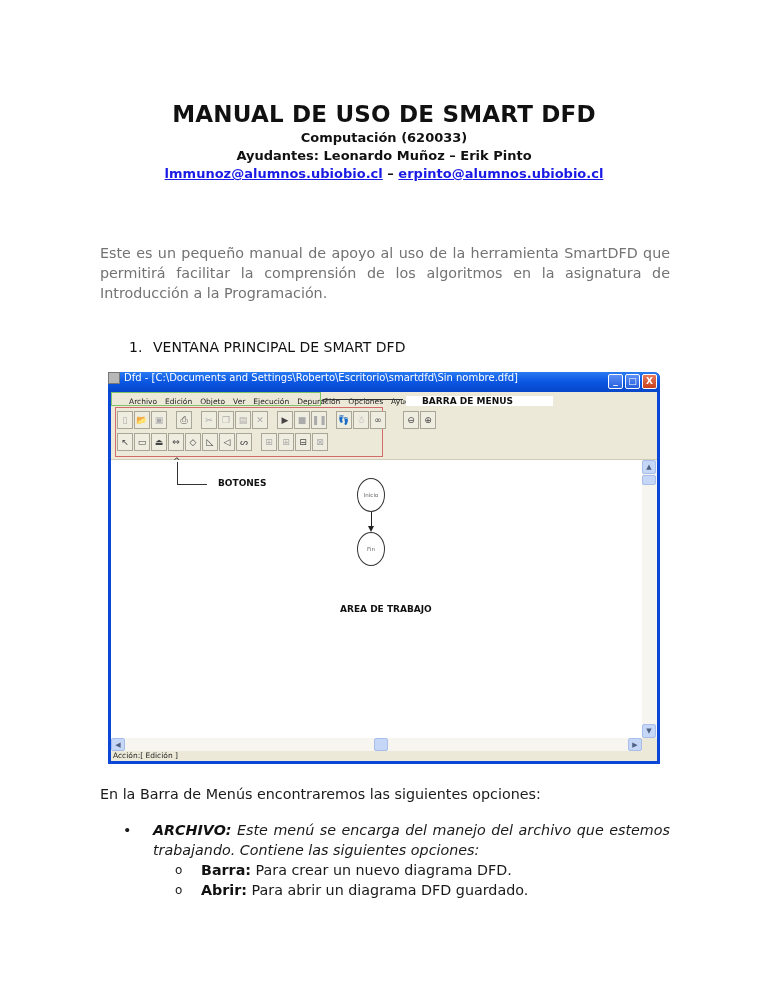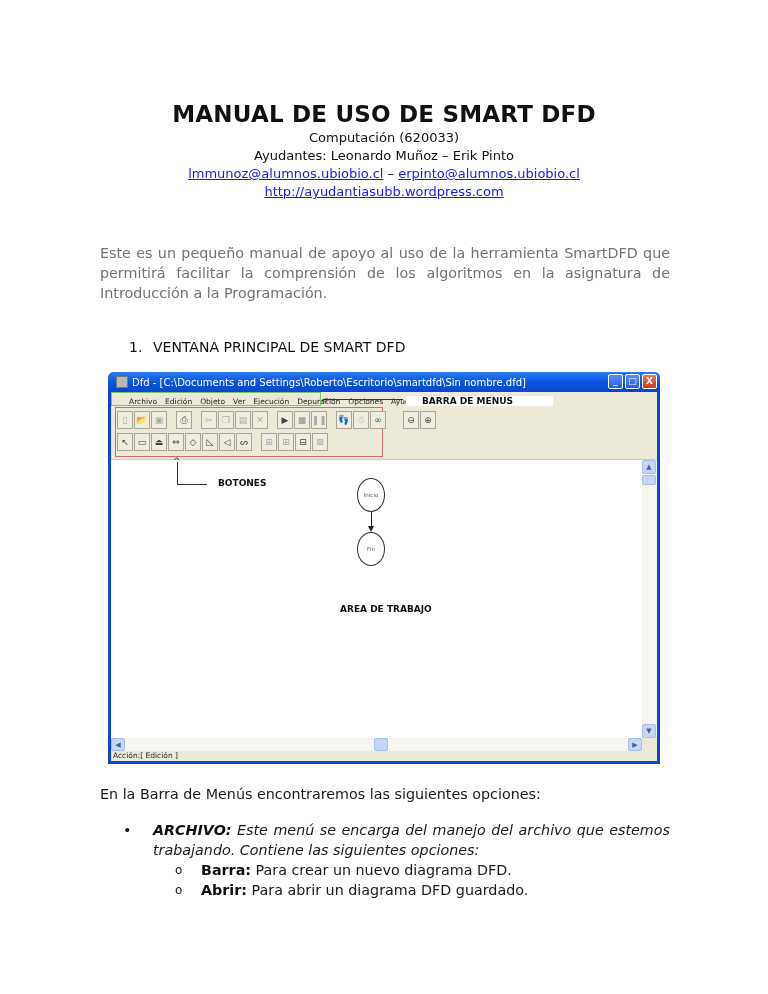--- a/index.html
+++ b/index.html
@@ -1,32 +1,32 @@
 <!DOCTYPE html>
 <html><head>
 <meta charset="utf-8">
 <style>
   * { box-sizing: border-box; margin: 0; padding: 0; }
   html, body { width: 768px; height: 994px; background: #ffffff; overflow: hidden; }
   body { font-family: "DejaVu Sans", "Liberation Sans", sans-serif; color: #111; position: relative; }
 
   .header { position: absolute; left: 0; top: 78px; width: 768px; text-align: center; margin-top: 21px; }
   .title { font-size: 23px; font-weight: bold; letter-spacing: 0.2px; color: #111; line-height: 30px; }
-  .sub { font-size: 13px; font-weight: normal; line-height: 18px; color: #111; text-align: center; }
+  .sub { font-size: 13px; font-weight: bold; line-height: 18px; color: #111; text-align: center; }
   .sub a, .link { color: #1a1ae6; text-decoration: underline; }
   .sep { color: #111; }
 
   .para { position: absolute; left: 100px; top: 243px; width: 570px; font-size: 14.3px; line-height: 20px; text-align: justify; text-align-last: left; color: #737373; }
 
   .section-h { position: absolute; left: 129px; top: 339px; font-size: 14px; font-weight: normal; color: #111; }
   .section-h .num { display: inline-block; width: 24px; }
 
   
   .window { position: absolute; left: 108px; top: 372px; width: 552px; height: 392px; background: #ece9d8; border: 3px solid #0a47d6; border-top: none; border-radius: 6px 6px 0 0; }
-  .titlebar { position: absolute; left: -3px; top: 0; width: 552px; height: 20px; background: linear-gradient(#2b7bf2, #0a56e2 50%, #0846c8); border-radius: 6px 6px 0 0; display: flex; align-items: center; padding-left: 8px; }
+  .titlebar { position: absolute; left: -3px; top: 0; width: 552px; height: 20px; background: linear-gradient(#2b7bf2, #0a56e2 50%, #0846c8); border-radius: 6px 6px 0 0; display: flex; align-items: flex-start; padding-left: 0; }
   .app-icon { width: 12px; height: 12px; background: #b7b7b7; border: 1px solid #777; margin-right: 4px; }
   .win-title { color: #fff; font-size: 10px; font-family: "DejaVu Sans", sans-serif; white-space: nowrap; }
   .win-btns { position: absolute; right: 3px; top: 2px; display: flex; gap: 2px; }
   .wbtn { width: 15px; height: 15px; border: 1px solid #fff; border-radius: 2px; background: linear-gradient(#5d8ff5, #2760dd); color: #fff; font-size: 9px; line-height: 13px; text-align: center; font-weight: bold; }
   .wbtn.close { background: linear-gradient(#e77a5c, #c9401a); }
 
   .menubar { position: absolute; left: 0; top: 20px; width: 546px; height: 14px; display: flex; align-items: flex-end; padding-left: 18px; font-size: 7.5px; color: #222; }
   .menu-item { margin-right: 8px; white-space: nowrap; }
   .menu-green { position: absolute; left: 0; top: 20px; width: 210px; height: 14px; border: 1px solid #7ec46a; pointer-events: none; }
 
@@ -71,23 +71,20 @@
 </head>
 <body>
 
 <div class="header">
   <div class="title">MANUAL DE USO DE SMART DFD</div>
   <div class="sub">Computación (620033)</div>
   <div class="sub">Ayudantes: Leonardo Muñoz – Erik Pinto</div>
   <div class="sub">
     <a class="link">lmmunoz@alumnos.ubiobio.cl</a><span class="sep"> – </span><a class="link">erpinto@alumnos.ubiobio.cl</a>
   </div>
-  <div class="sub">
-    <a class="link">http://ayudantiasubb.wordpress.com</a>
-  </div>
 </div>
 
 <p class="para">Este es un pequeño manual de apoyo al uso de la herramienta SmartDFD que permitirá facilitar la comprensión de los algoritmos en la asignatura de Introducción a la Programación.</p>
 
 <div class="section-h">
   <span class="num">1.</span><span>VENTANA PRINCIPAL DE SMART DFD</span>
 </div>
 
 <div class="window">
   <div class="titlebar">

